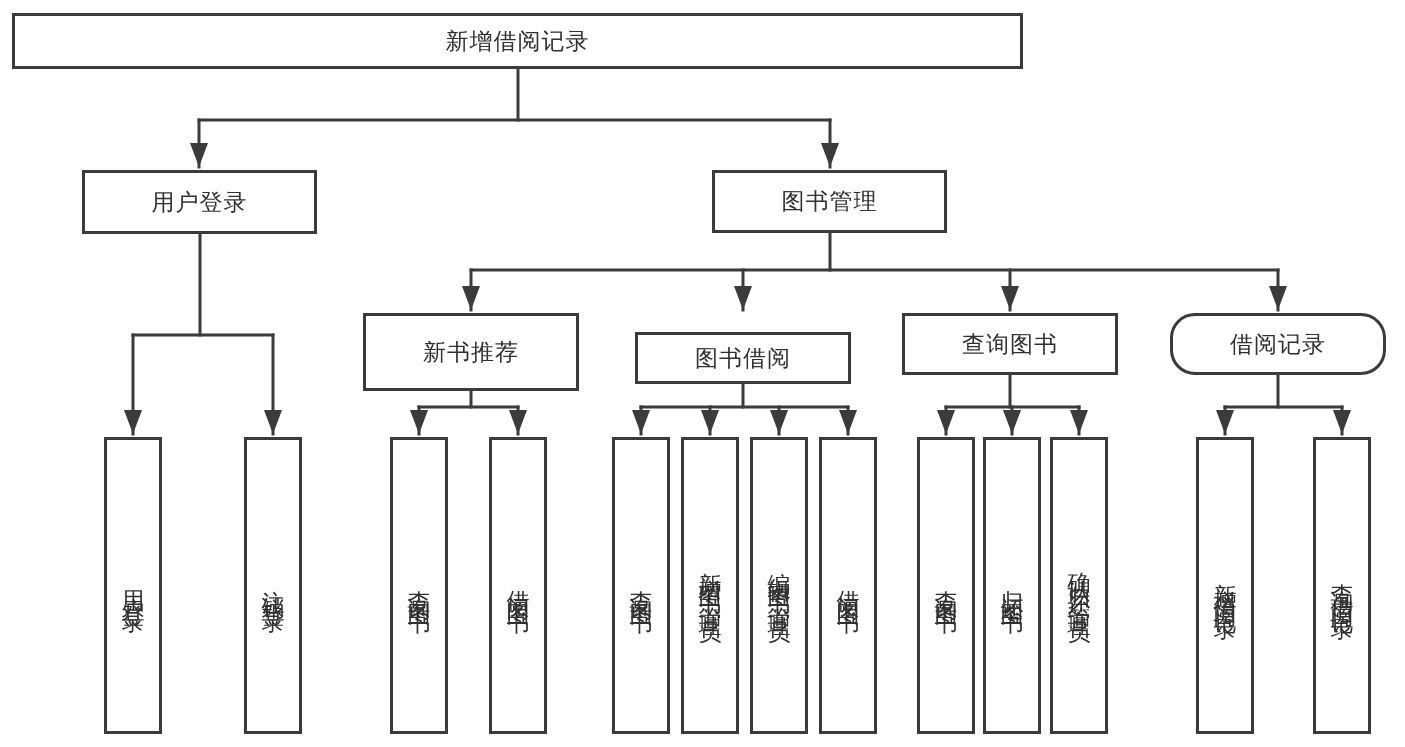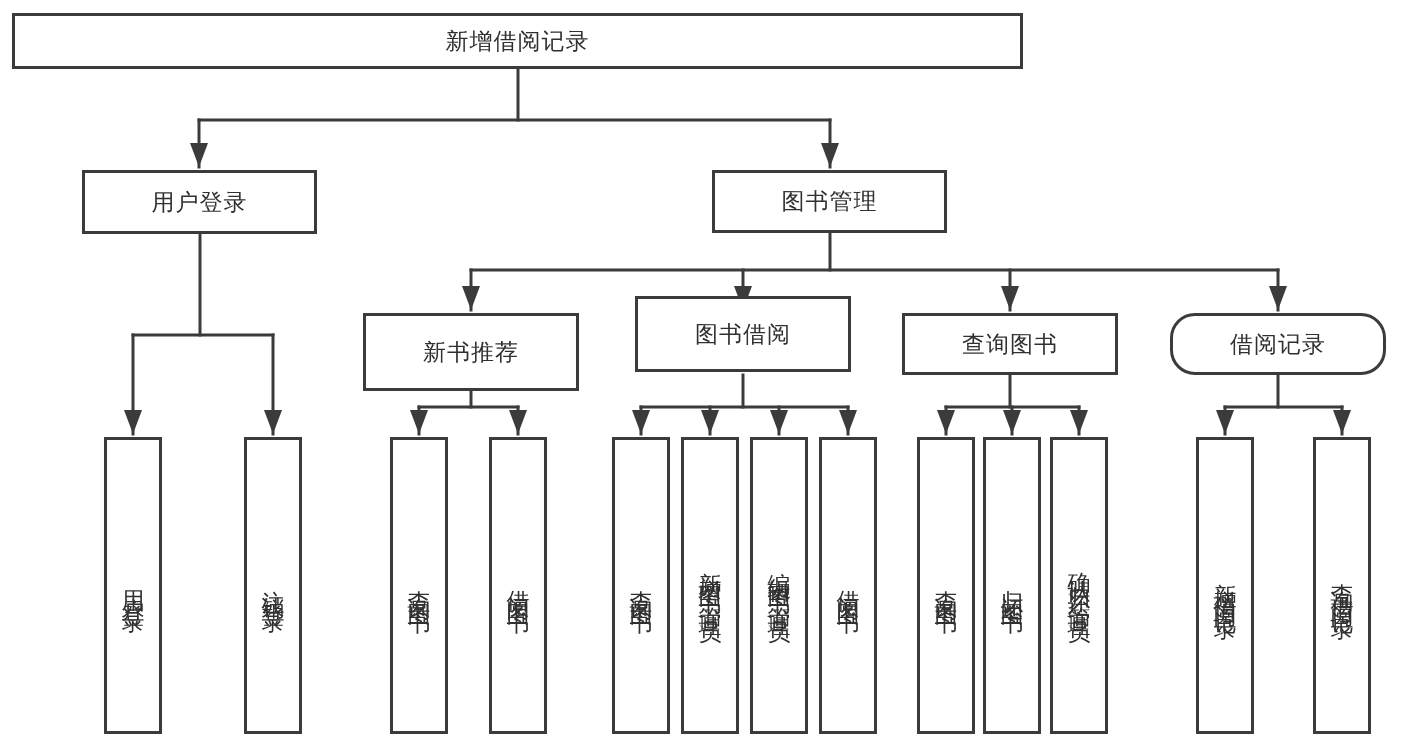--- a/index.html
+++ b/index.html
@@ -111,21 +111,21 @@
       </div>
       <div class="node horizontal" style="left: 82px; top: 170px; width: 235px; height: 64px;">
         <span class="label">用户登录</span>
       </div>
       <div class="node horizontal" style="left: 712px; top: 170px; width: 235px; height: 63px;">
         <span class="label">图书管理</span>
       </div>
       <div class="node horizontal" style="left: 363px; top: 313px; width: 216px; height: 78px;">
         <span class="label">新书推荐</span>
       </div>
-      <div class="node horizontal" style="left: 635px; top: 296px; width: 216px; height: 76px;">
+      <div class="node horizontal" style="left: 635px; top: 332px; width: 216px; height: 52px;">
         <span class="label">图书借阅</span>
       </div>
       <div class="node horizontal" style="left: 902px; top: 313px; width: 216px; height: 62px;">
         <span class="label">查询图书</span>
       </div>
       <div class="node horizontal" style="left: 1170px; top: 313px; width: 216px; height: 62px; border-radius: 25px;">
         <span class="label">借阅记录</span>
       </div>
       <div class="node vertical" style="left: 104px; top: 437px; width: 58px; height: 297px;">
         <span class="label">用户登录</span>

